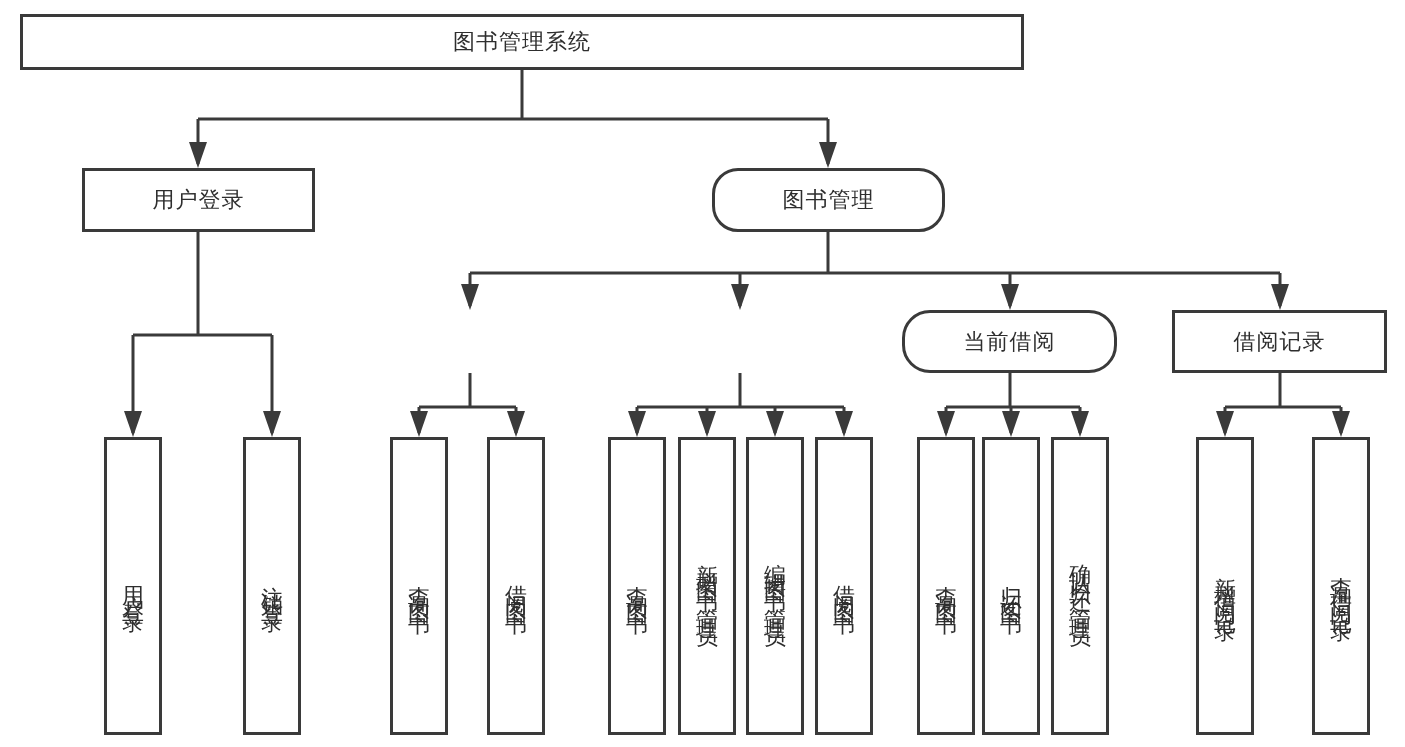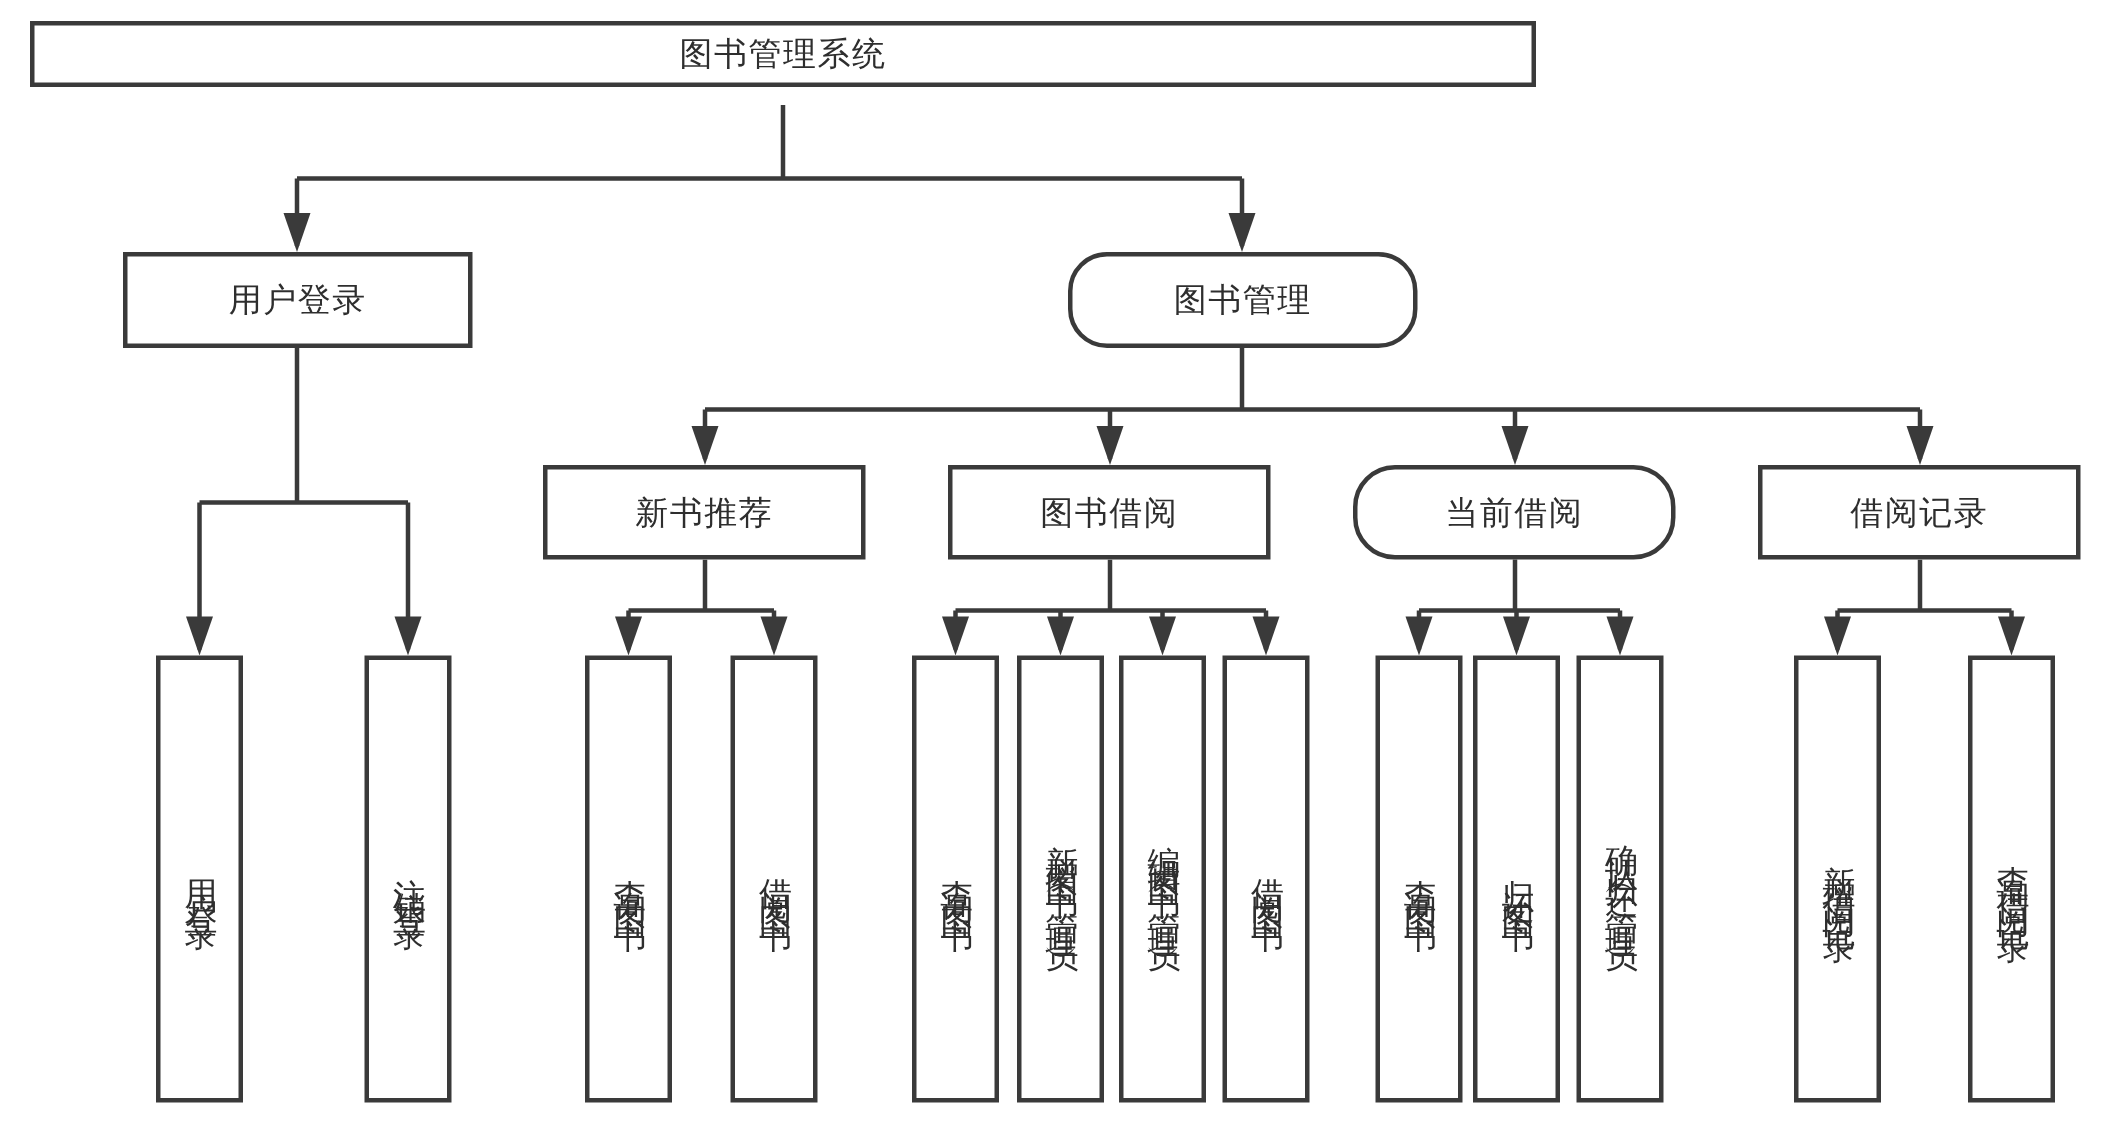--- a/index.html
+++ b/index.html
@@ -67,37 +67,31 @@
       <polygon points="766,411 784,411 775,437"></polygon>
       <polygon points="835,411 853,411 844,437"></polygon>
       <polygon points="937,411 955,411 946,437"></polygon>
       <polygon points="1002,411 1020,411 1011,437"></polygon>
       <polygon points="1071,411 1089,411 1080,437"></polygon>
       <polygon points="1216,411 1234,411 1225,437"></polygon>
       <polygon points="1332,411 1350,411 1341,437"></polygon>
     </g>
   </svg>
 
-  <div class="node node-h" style="left:20px; top:14px; width:1004px; height:44px;">
+  <div class="node node-h" style="left:20px; top:14px; width:1004px; height:56px;">
     <span>图书管理系统</span>
   </div>
 
   <div class="node node-h" style="left:82px; top:168px; width:233px; height:64px;">
     <span>用户登录</span>
   </div>
   <div class="node node-h" style="left:712px; top:168px; width:233px; height:64px;border-radius:26px;">
     <span>图书管理</span>
   </div>
 
-  <div class="node node-h" style="left:362px; top:310px; width:215px; height:63px;">
-    <span>新书推荐</span>
-  </div>
-  <div class="node node-h" style="left:632px; top:310px; width:215px; height:63px;">
-    <span>图书借阅</span>
-  </div>
   <div class="node node-h" style="left:902px; top:310px; width:215px; height:63px;border-radius:28px;">
     <span>当前借阅</span>
   </div>
   <div class="node node-h" style="left:1172px; top:310px; width:215px; height:63px;">
     <span>借阅记录</span>
   </div>
 
   <div class="node node-v" style="left:104px; top:437px; width:58px; height:298px;">
     <span>用户登录</span>
   </div>

